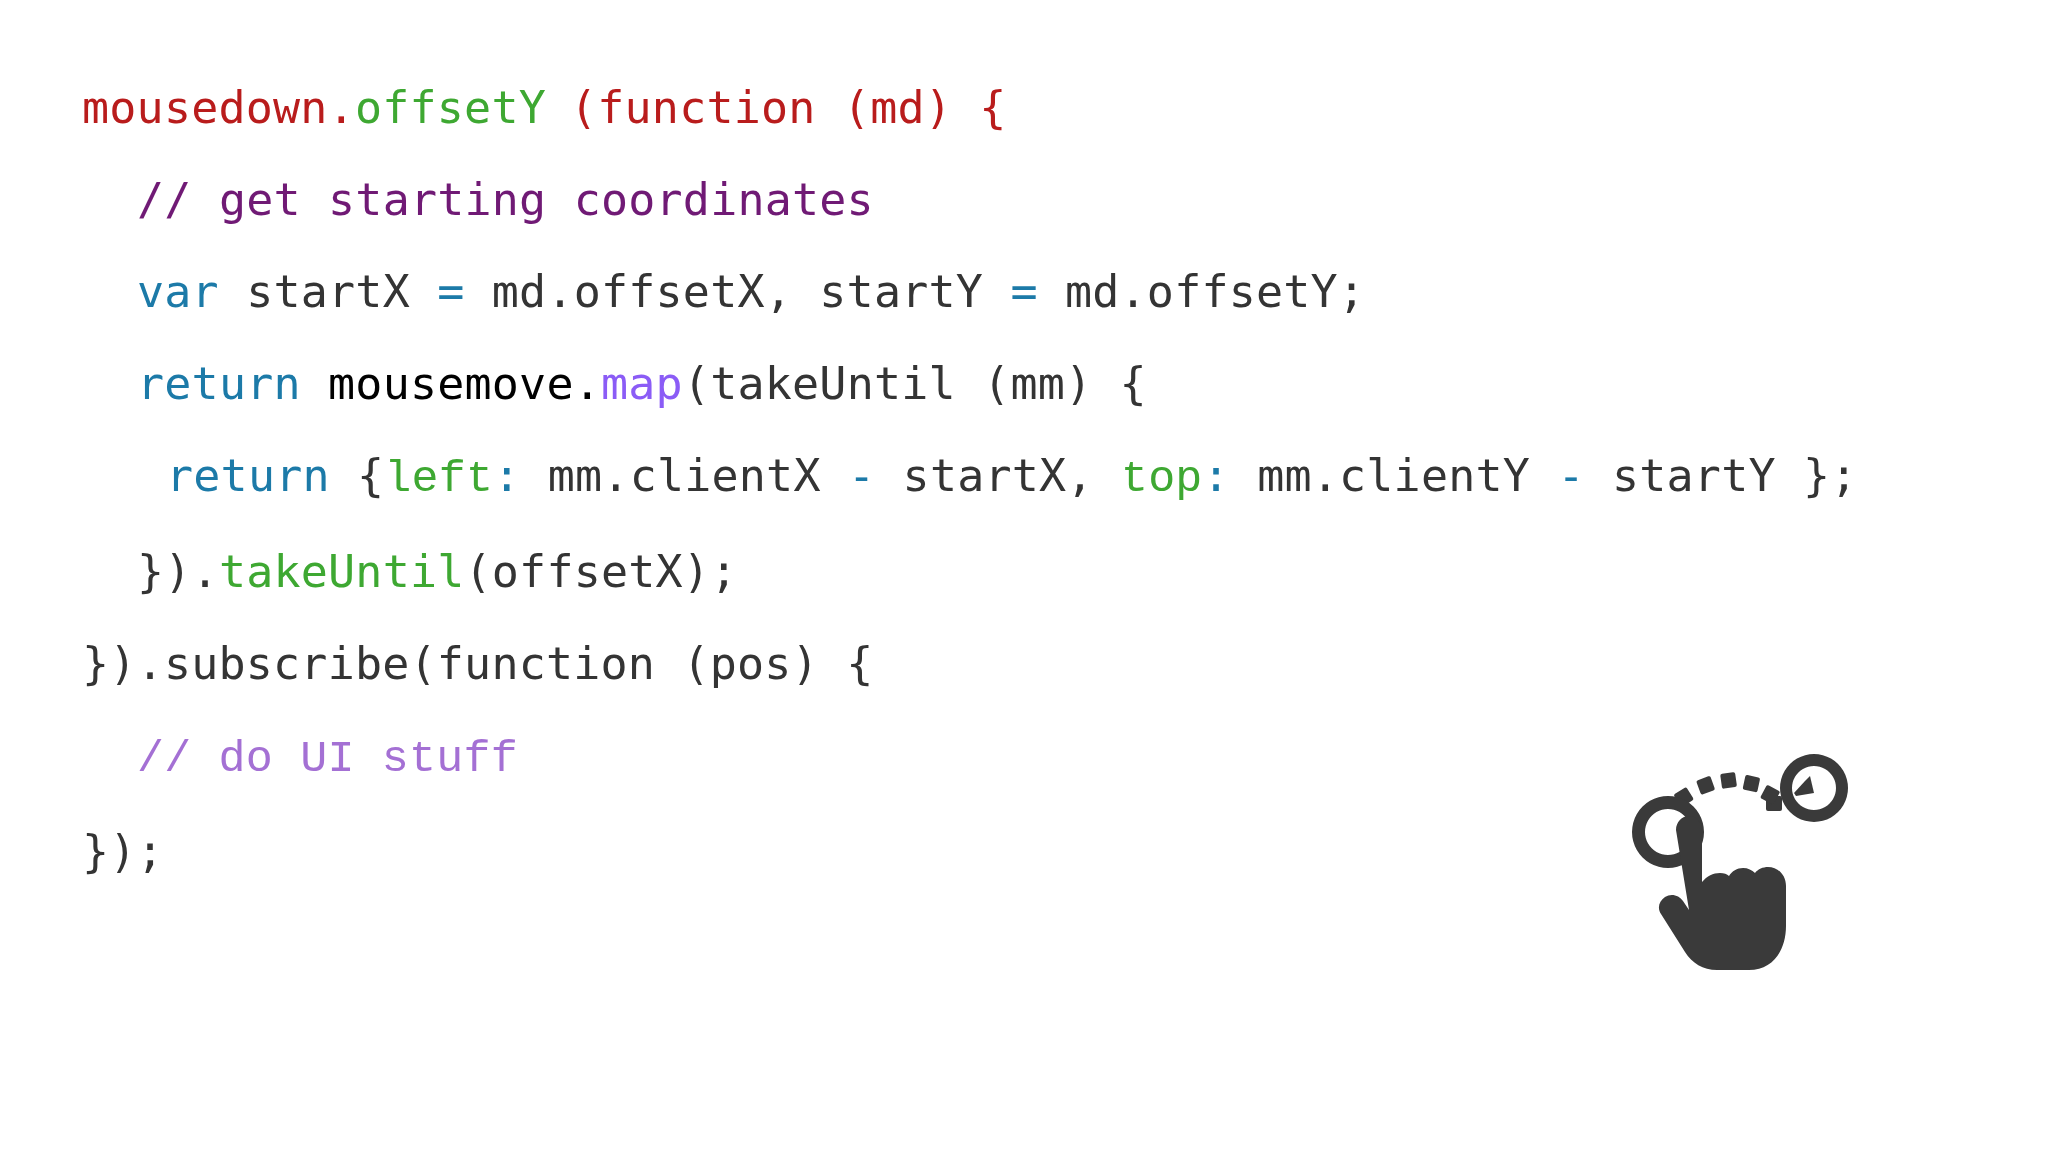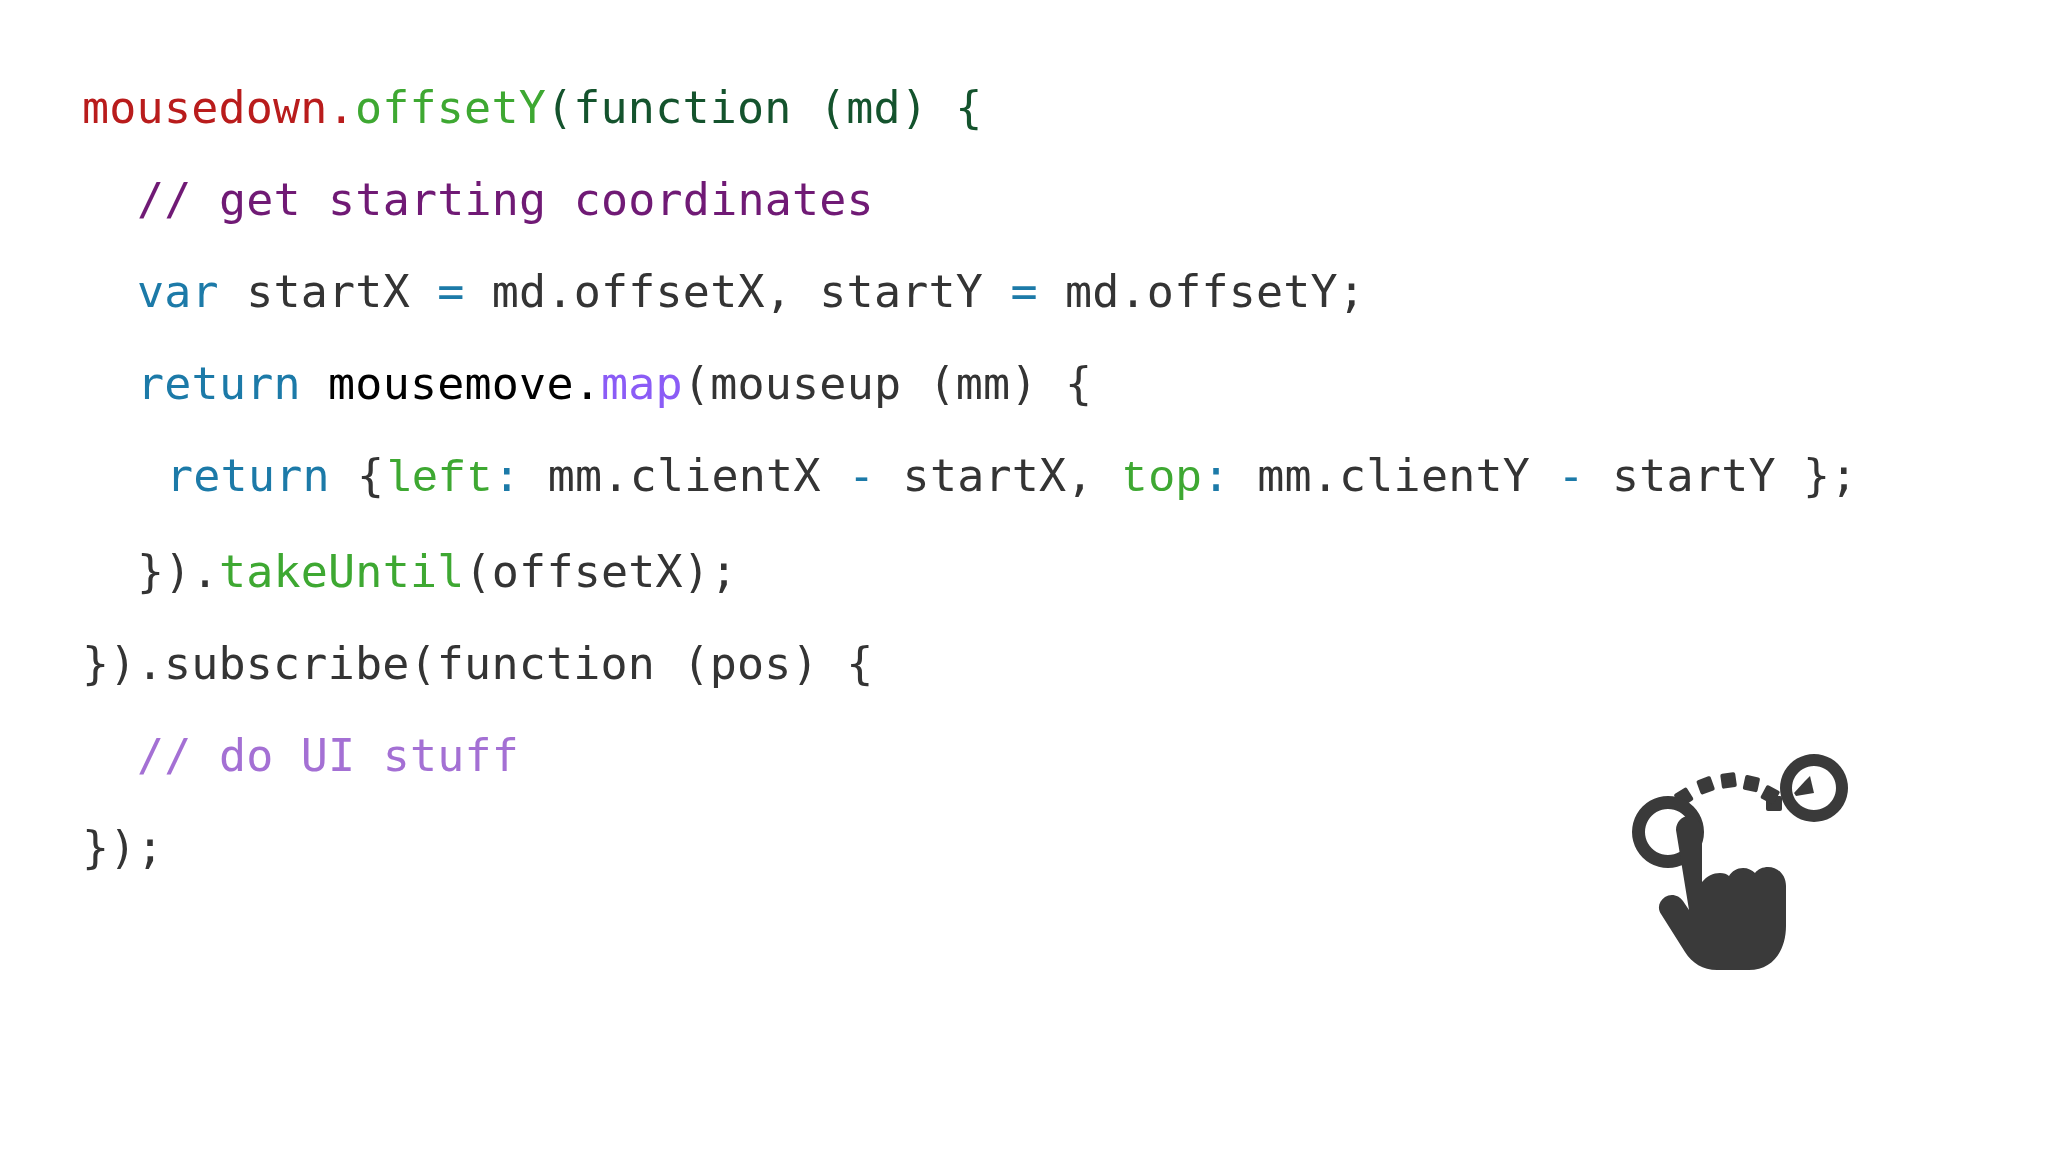--- a/index.html
+++ b/index.html
@@ -60,28 +60,28 @@
     height: 230px;
   }
   #gesture-icon svg { display: block; width: 100%; height: 100%; }
 </style>
 </head>
 <body style="background: rgb(255, 255, 255);">
 
 <div id="slide" style="background: rgb(255, 255, 255);">
 
   <div id="code-block">
-      <div class="code-line ind-0"><span class="tok-plain" style="color: #b91c1c;">mousedown.</span><span class="tok-method" style="color: rgb(62, 168, 50);">offsetY</span><span class="tok-plain" style="color: #14532d;">(function (md) {</span></div>
+      <div class="code-line ind-0"><span class="tok-plain" style="color: #b91c1c;">mousedown.</span><span class="tok-method" style="color: rgb(62, 168, 50);">offsetY</span><span class="tok-plain" style="color: #b91c1c; margin-left: 24px;">(function (md) {</span></div>
       <div class="code-line ind-1"><span class="tok-comment" style="color: #701a75;">// get starting coordinates</span></div>
       <div class="code-line ind-1"><span class="tok-keyword" style="color: rgb(28, 122, 168);">var</span><span class="tok-plain" style="color: rgb(52, 52, 52);"> startX </span><span class="tok-operator" style="color: rgb(28, 122, 168);">=</span><span class="tok-plain" style="color: rgb(52, 52, 52);"> md.offsetX, startY </span><span class="tok-operator" style="color: rgb(28, 122, 168);">=</span><span class="tok-plain" style="color: rgb(52, 52, 52);"> md.offsetY;</span></div>
-      <div class="code-line ind-1"><span class="tok-keyword" style="color: rgb(28, 122, 168);">return</span><span class="tok-plain" style="color: #000000;"> mousemove.</span><span class="tok-method" style="color: #8b5cf6; text-align: center;">map</span><span class="tok-plain" style="color: rgb(52, 52, 52);">(mouseup (mm) {</span></div>
+      <div class="code-line ind-1"><span class="tok-keyword" style="color: rgb(28, 122, 168);">return</span><span class="tok-plain" style="color: #000000;"> mousemove.</span><span class="tok-method" style="color: #8b5cf6; text-align: center;">map</span><span class="tok-plain" style="color: rgb(52, 52, 52);">(takeUntil (mm) {</span></div>
       <div class="code-line ind-2"><span class="tok-keyword" style="color: rgb(28, 122, 168);">return</span><span class="tok-plain" style="color: rgb(52, 52, 52);"> {</span><span class="tok-prop" style="color: rgb(62, 168, 50);">left</span><span class="tok-operator" style="color: rgb(28, 122, 168);">:</span><span class="tok-plain" style="color: rgb(52, 52, 52);"> mm.clientX </span><span class="tok-operator" style="color: rgb(28, 122, 168);">-</span><span class="tok-plain" style="color: rgb(52, 52, 52);"> startX, </span><span class="tok-prop" style="color: rgb(62, 168, 50);">top</span><span class="tok-operator" style="color: rgb(28, 122, 168);">:</span><span class="tok-plain" style="color: rgb(52, 52, 52);"> mm.clientY </span><span class="tok-operator" style="color: rgb(28, 122, 168);">-</span><span class="tok-plain" style="color: rgb(52, 52, 52);"> startY };</span></div>
       <div class="code-line ind-1"><span class="tok-plain" style="color: rgb(52, 52, 52);">}).</span><span class="tok-method" style="color: rgb(62, 168, 50);">takeUntil</span><span class="tok-plain" style="color: rgb(52, 52, 52);">(offsetX);</span></div>
       <div class="code-line ind-0"><span class="tok-plain" style="color: rgb(52, 52, 52);">}).subscribe(function (pos) {</span></div>
-      <div class="code-line ind-1"><span class="tok-comment-accent" style="color: rgb(164, 112, 212);">// do UI stuff</span></div>
+      <div class="code-line ind-1"><span class="tok-comment-accent" style="color: rgb(164, 112, 212); font-family: Liberation Mono, monospace;">// do UI stuff</span></div>
       <div class="code-line ind-0"><span class="tok-plain" style="color: rgb(52, 52, 52);">});</span></div>
     </div>
 
   <div id="gesture-icon">
     <svg viewBox="0 0 260 230" xmlns="http://www.w3.org/2000/svg" aria-hidden="true">
       <g fill="#3a3a3a">
 
         <path d="M196 2
                  a34 34 0 1 0 0.01 0 z
                  M196 14

